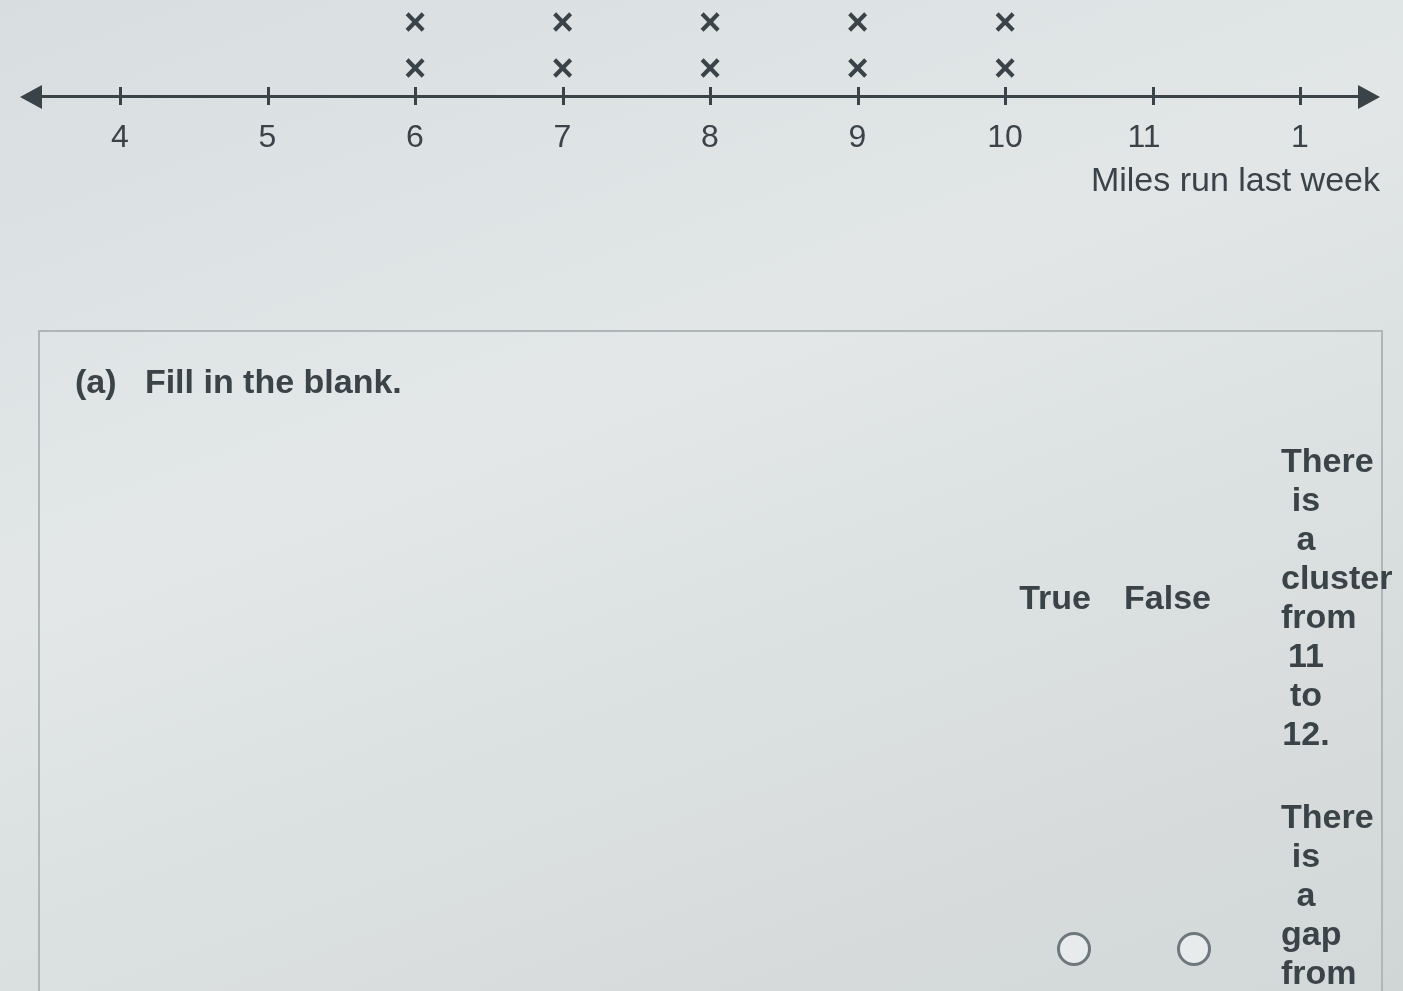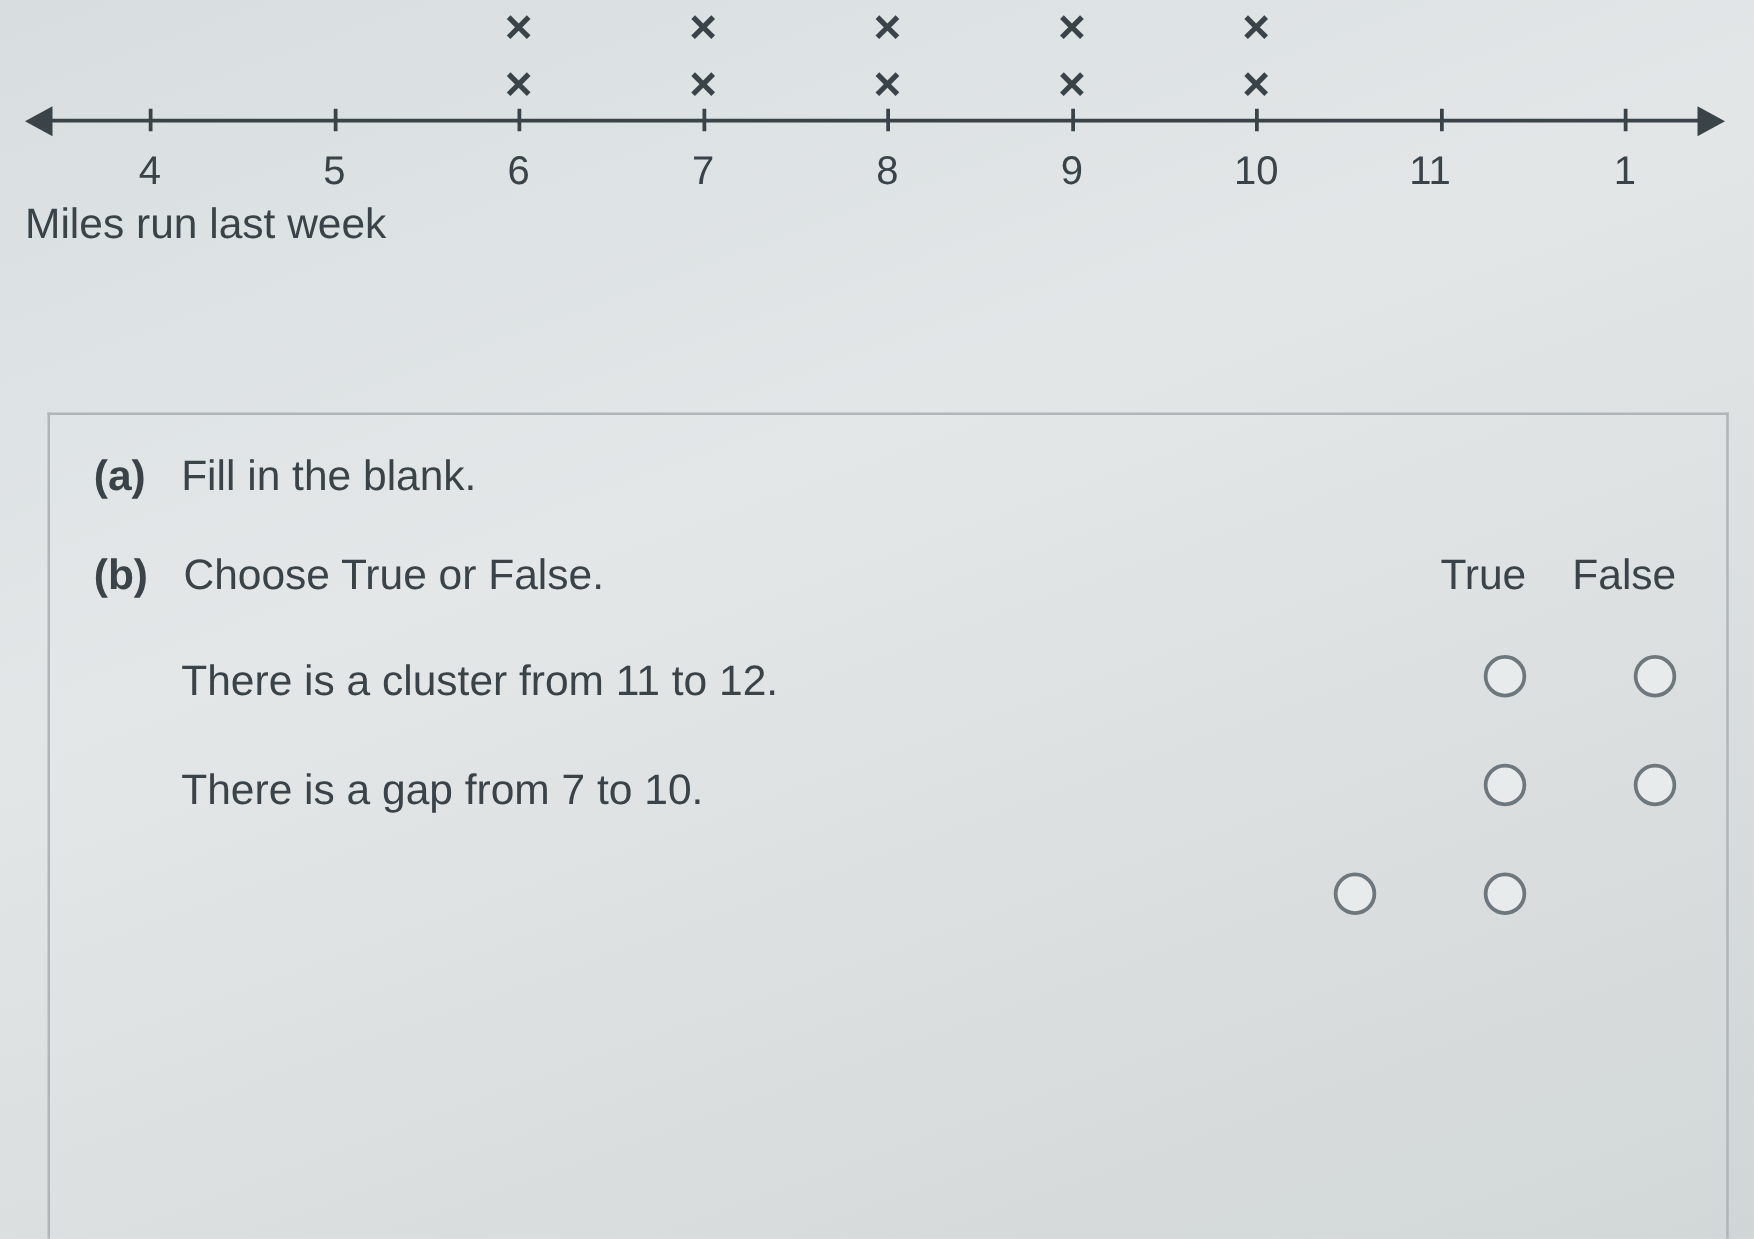--- a/index.html
+++ b/index.html
@@ -56,21 +56,21 @@
     width: 60px;
     margin-left: -30px;
     text-align: center;
     font-size: 32px;
     color: #3a4348;
   }
   .axis-title {
     position: absolute;
     top: 160px;
     left: 0; right: 0;
-    text-align: left;
+    text-align: right;
     font-size: 34px;
     color: #3a4348;
   }
   .x-mark {
     position: absolute;
     width: 40px;
     height: 40px;
     margin-left: -20px;
     font-size: 38px;
     font-weight: bold;
@@ -81,24 +81,25 @@
 
   
   .question-box {
     position: absolute;
     left: 38px;
     right: 20px;
     top: 330px;
     bottom: 0;
     border: 2px solid #b0b6b8;
     border-bottom: none;
-    padding: 30px 40px 0 35px;
+    padding: 30px 50px 0 35px;
     background: rgba(255,255,255,0.05);
     font-size: 34px;
     color: #3a4348;
+    font-weight: bold;
   }
   .line { margin: 0 0 40px 0; }
   .indent { margin-left: 70px; }
   .cursor {
     display: inline-block;
     position: relative;
     vertical-align: middle;
     margin: 0 8px;
     width: 22px;
     height: 45px;
@@ -133,21 +134,21 @@
     margin-left: 0;
   }
   .tf-cell.center { text-align: right; }
   .radio {
     display: inline-block;
     width: 28px; height: 28px;
     border: 3px solid #6d777c;
     border-radius: 50%;
     background: #e8ebec;
   }
-  .q-indent { padding-left: 70px; }
+  .q-indent { padding-left: 70px; text-align: center; }
 </style>
 </head>
 <body>
 
 <div class="page">
 
   <div class="plot-area">
     <div class="axis-line"></div>
     <div class="arrow arrow-left"></div>
     <div class="arrow arrow-right"></div>
@@ -186,24 +187,20 @@
 
   <div class="question-box">
 
     <div class="line">
       <b>(a)</b>&nbsp;&nbsp;
       <span>Fill in the blank.</span>
     </div>
 
 
     <div class="tf-grid">
-      <div class="tf-cell">
-        <b>(b)</b>&nbsp;&nbsp;
-        <span>Choose True or False.</span>
-      </div>
       <div class="tf-cell center">True</div>
       <div class="tf-cell center">False</div>
 
       <div class="tf-cell q-indent">There is a cluster from 11 to 12.</div>
       <div class="tf-cell center"><span class="radio"></span></div>
       <div class="tf-cell center"><span class="radio"></span></div>
 
       <div class="tf-cell q-indent">There is a gap from 7 to 10.</div>
       <div class="tf-cell center"><span class="radio"></span></div>
       <div class="tf-cell center"><span class="radio"></span></div>

